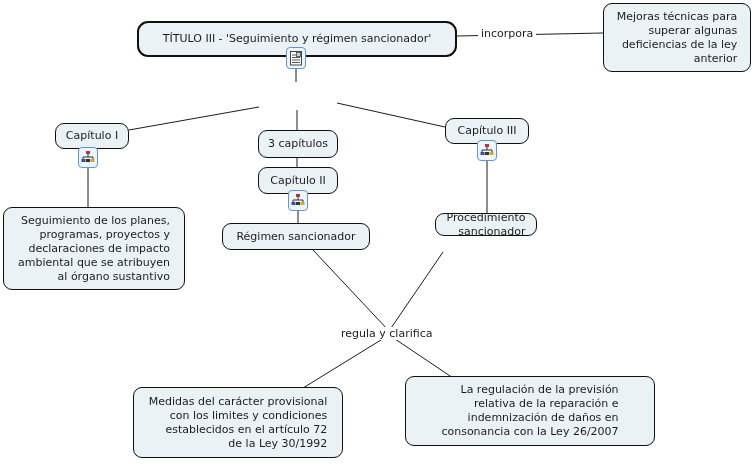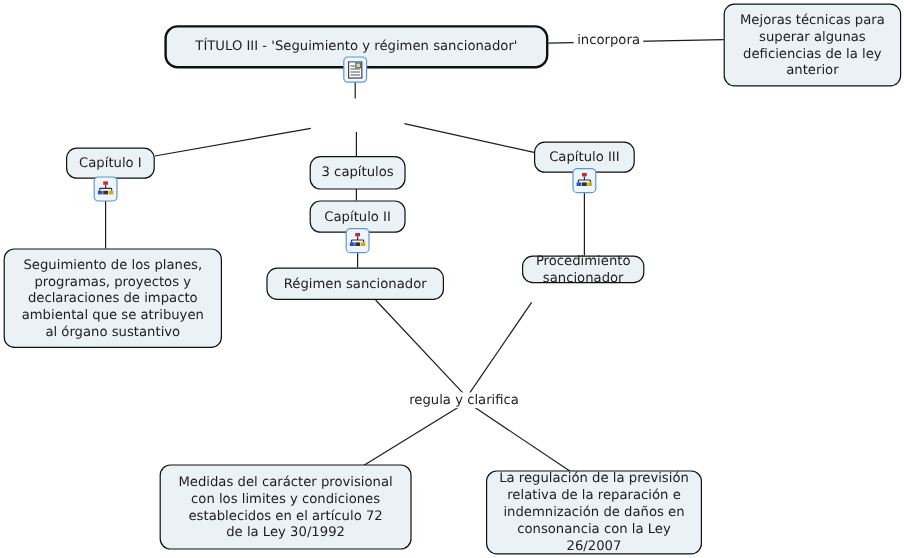--- a/index.html
+++ b/index.html
@@ -4,21 +4,21 @@
 <style>
   html,body{margin:0;padding:0;background:#fff;}
   .canvas{
     position:relative;width:753px;height:465px;background:#ffffff;overflow:hidden;
     font-family:"DejaVu Sans","Liberation Sans",sans-serif;color:#1c1c1c;
   }
   .wires{position:absolute;left:0;top:0;width:753px;height:465px;}
   .node{
     position:absolute;box-sizing:border-box;
     display:flex;align-items:center;justify-content:center;
-    text-align:center;background:#eaf2f6;border:1px solid #101010;border-radius:9px;
+    text-align:right;background:#eaf2f6;border:1px solid #101010;border-radius:9px;
     font-size:11px;line-height:14px;white-space:pre-line;padding:1px 4px;
   }
   .node.title{border-width:2px;border-radius:11px;font-size:11px;}
   .link-label{
     position:absolute;background:#ffffff;font-size:11px;line-height:13px;
     padding:0 3px;white-space:nowrap;
   }
   .res-icon{
     position:absolute;box-sizing:border-box;width:20px;height:21px;
     border:1px solid #5d97d2;border-radius:4px;background:#eef6fd;
@@ -71,21 +71,21 @@
 al órgano sustantivo</div>
 
   <div class="node" style="left:435px;top:213px;width:102px;height:23px;">Procedimiento
 sancionador</div>
 
   <div class="node" style="left:133px;top:387px;width:210px;height:71px;">Medidas del carácter provisional
 con los limites y condiciones
 establecidos en el artículo 72
 de la Ley 30/1992</div>
 
-  <div class="node" style="left:405px;top:392px;width:180px;height:70px;">La regulación de la previsión
+  <div class="node" style="left:405px;top:376px;width:250px;height:70px;">La regulación de la previsión
 relativa de la reparación e
 indemnización de daños en
 consonancia con la Ley 26/2007</div>
 
   <div class="link-label" style="left:478px;top:27px;">incorpora</div>
 
   <div class="link-label" style="left:338px;top:327px;">regula y clarifica</div>
 
   <button class="res-icon" style="left:286px;top:47px;height:22px;">
     <svg width="14" height="15" viewBox="0 0 14 15">

